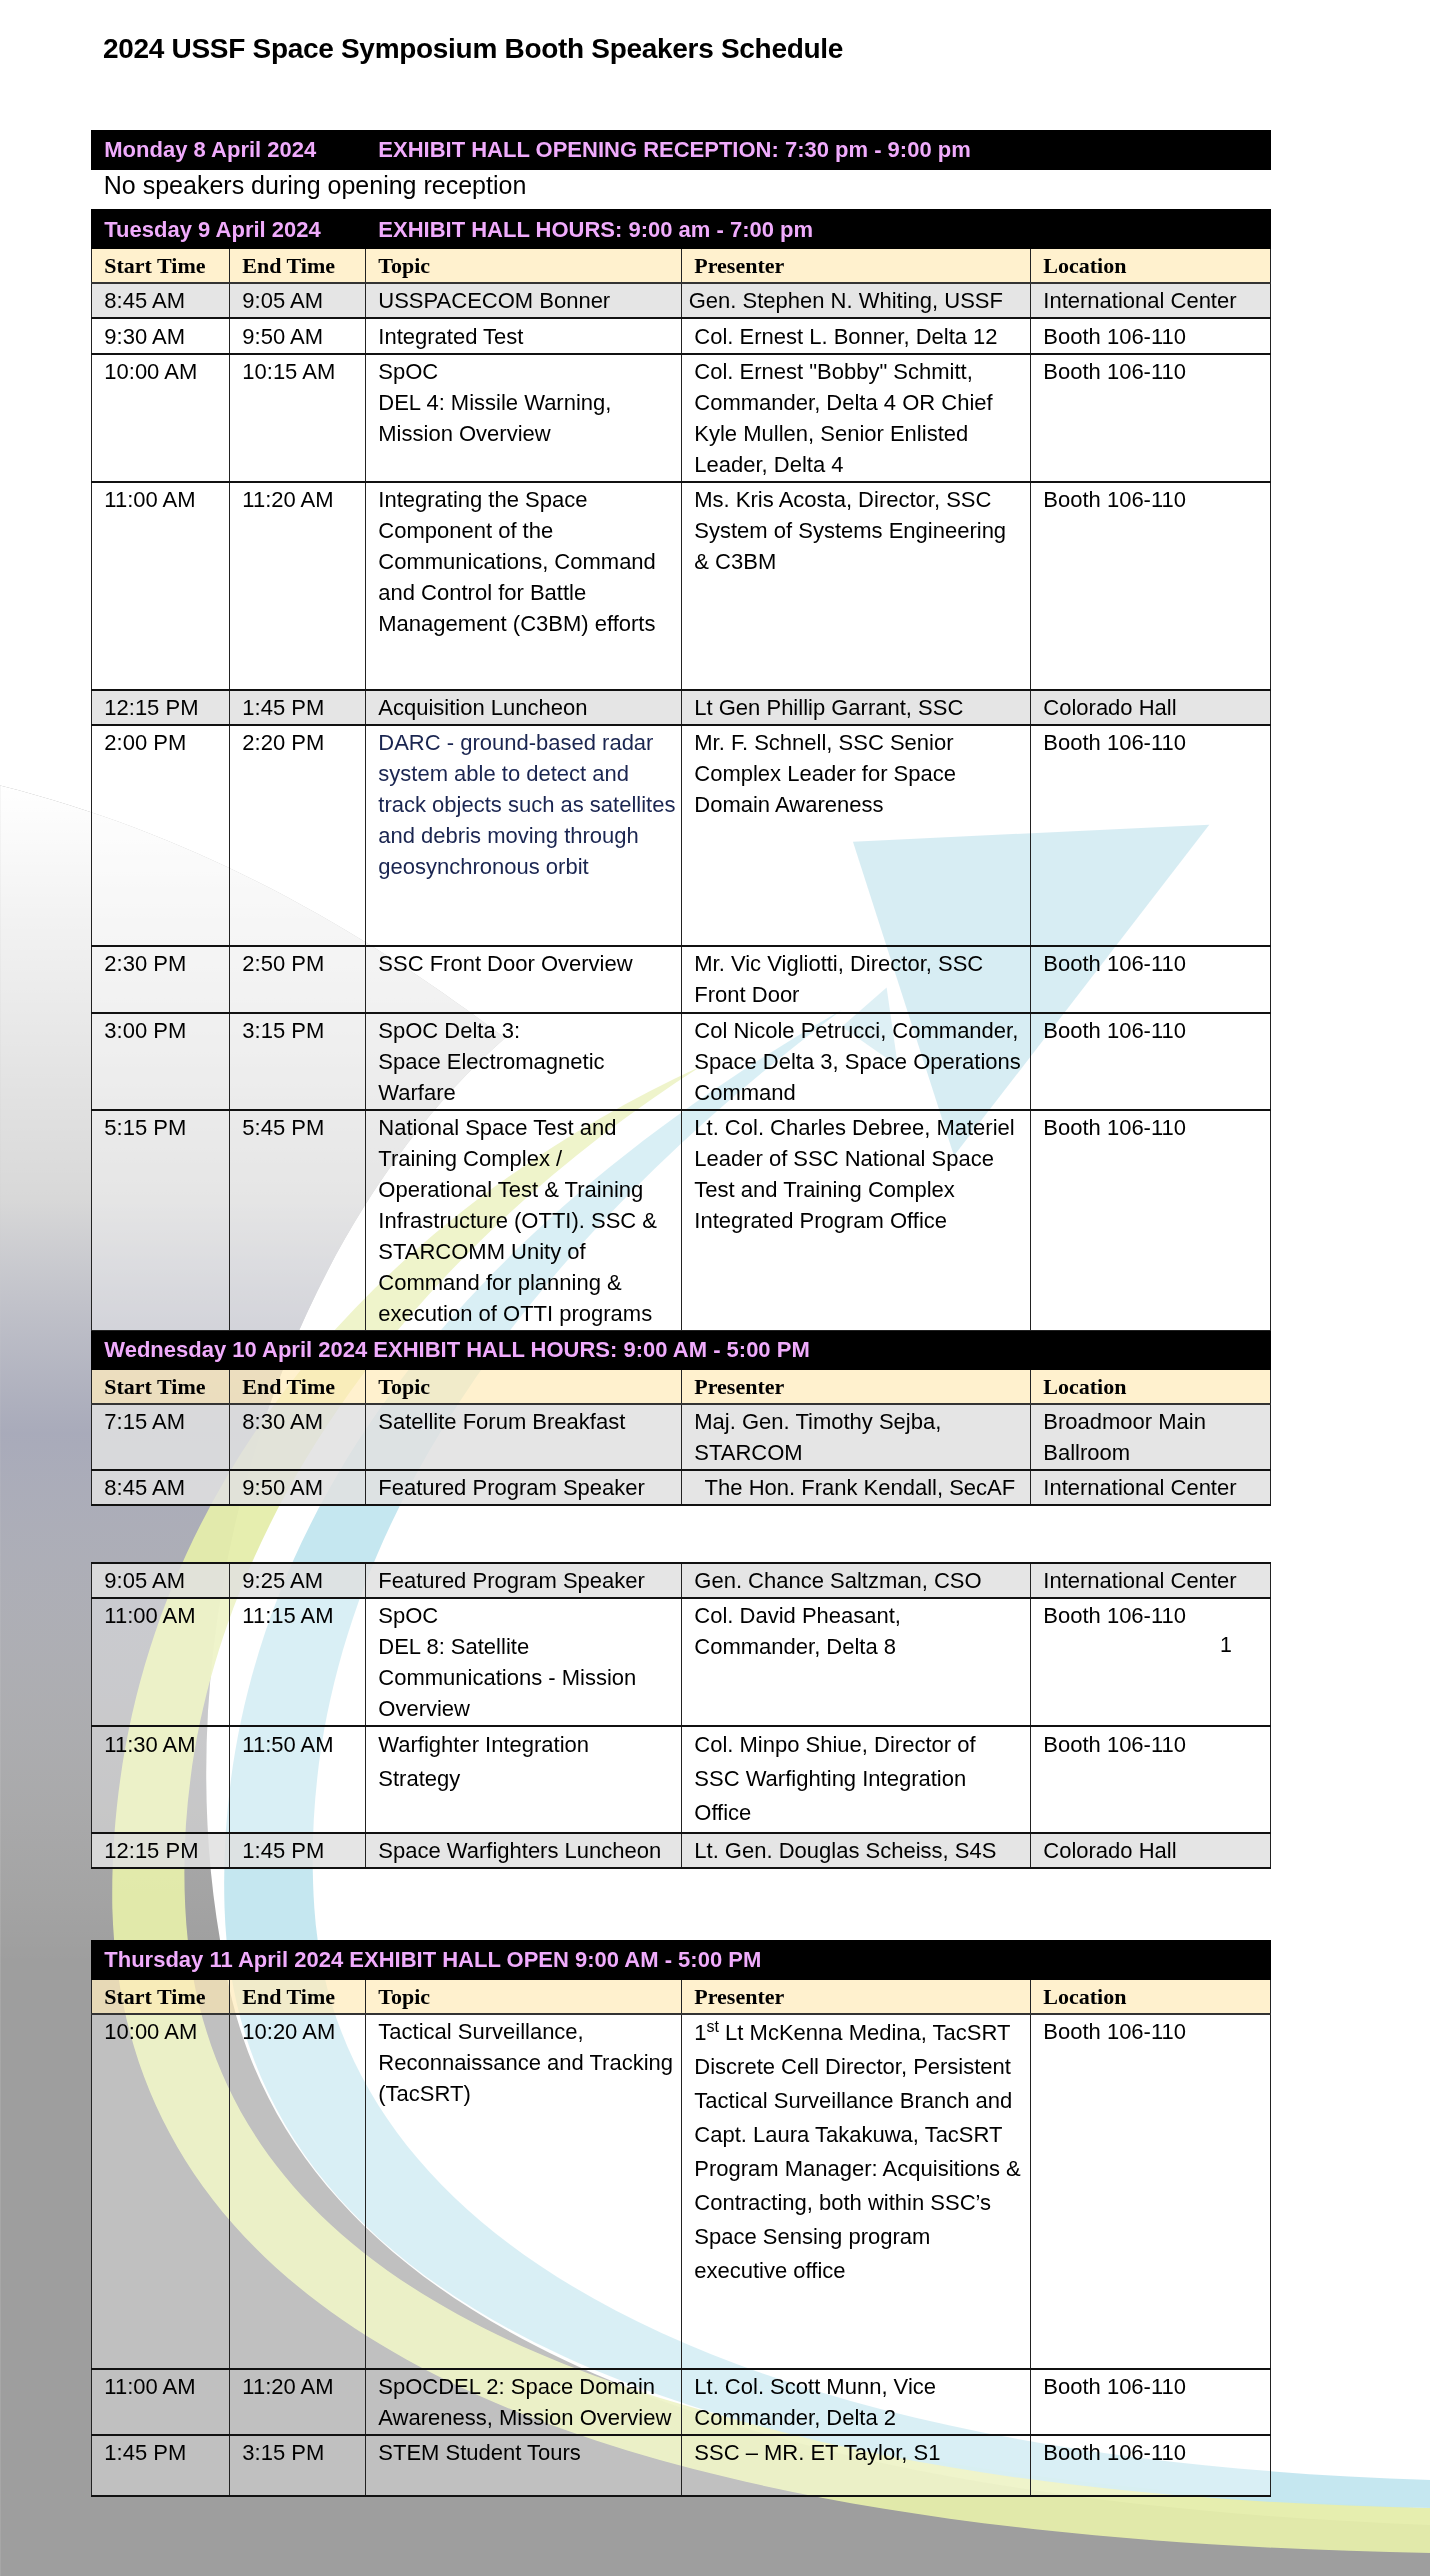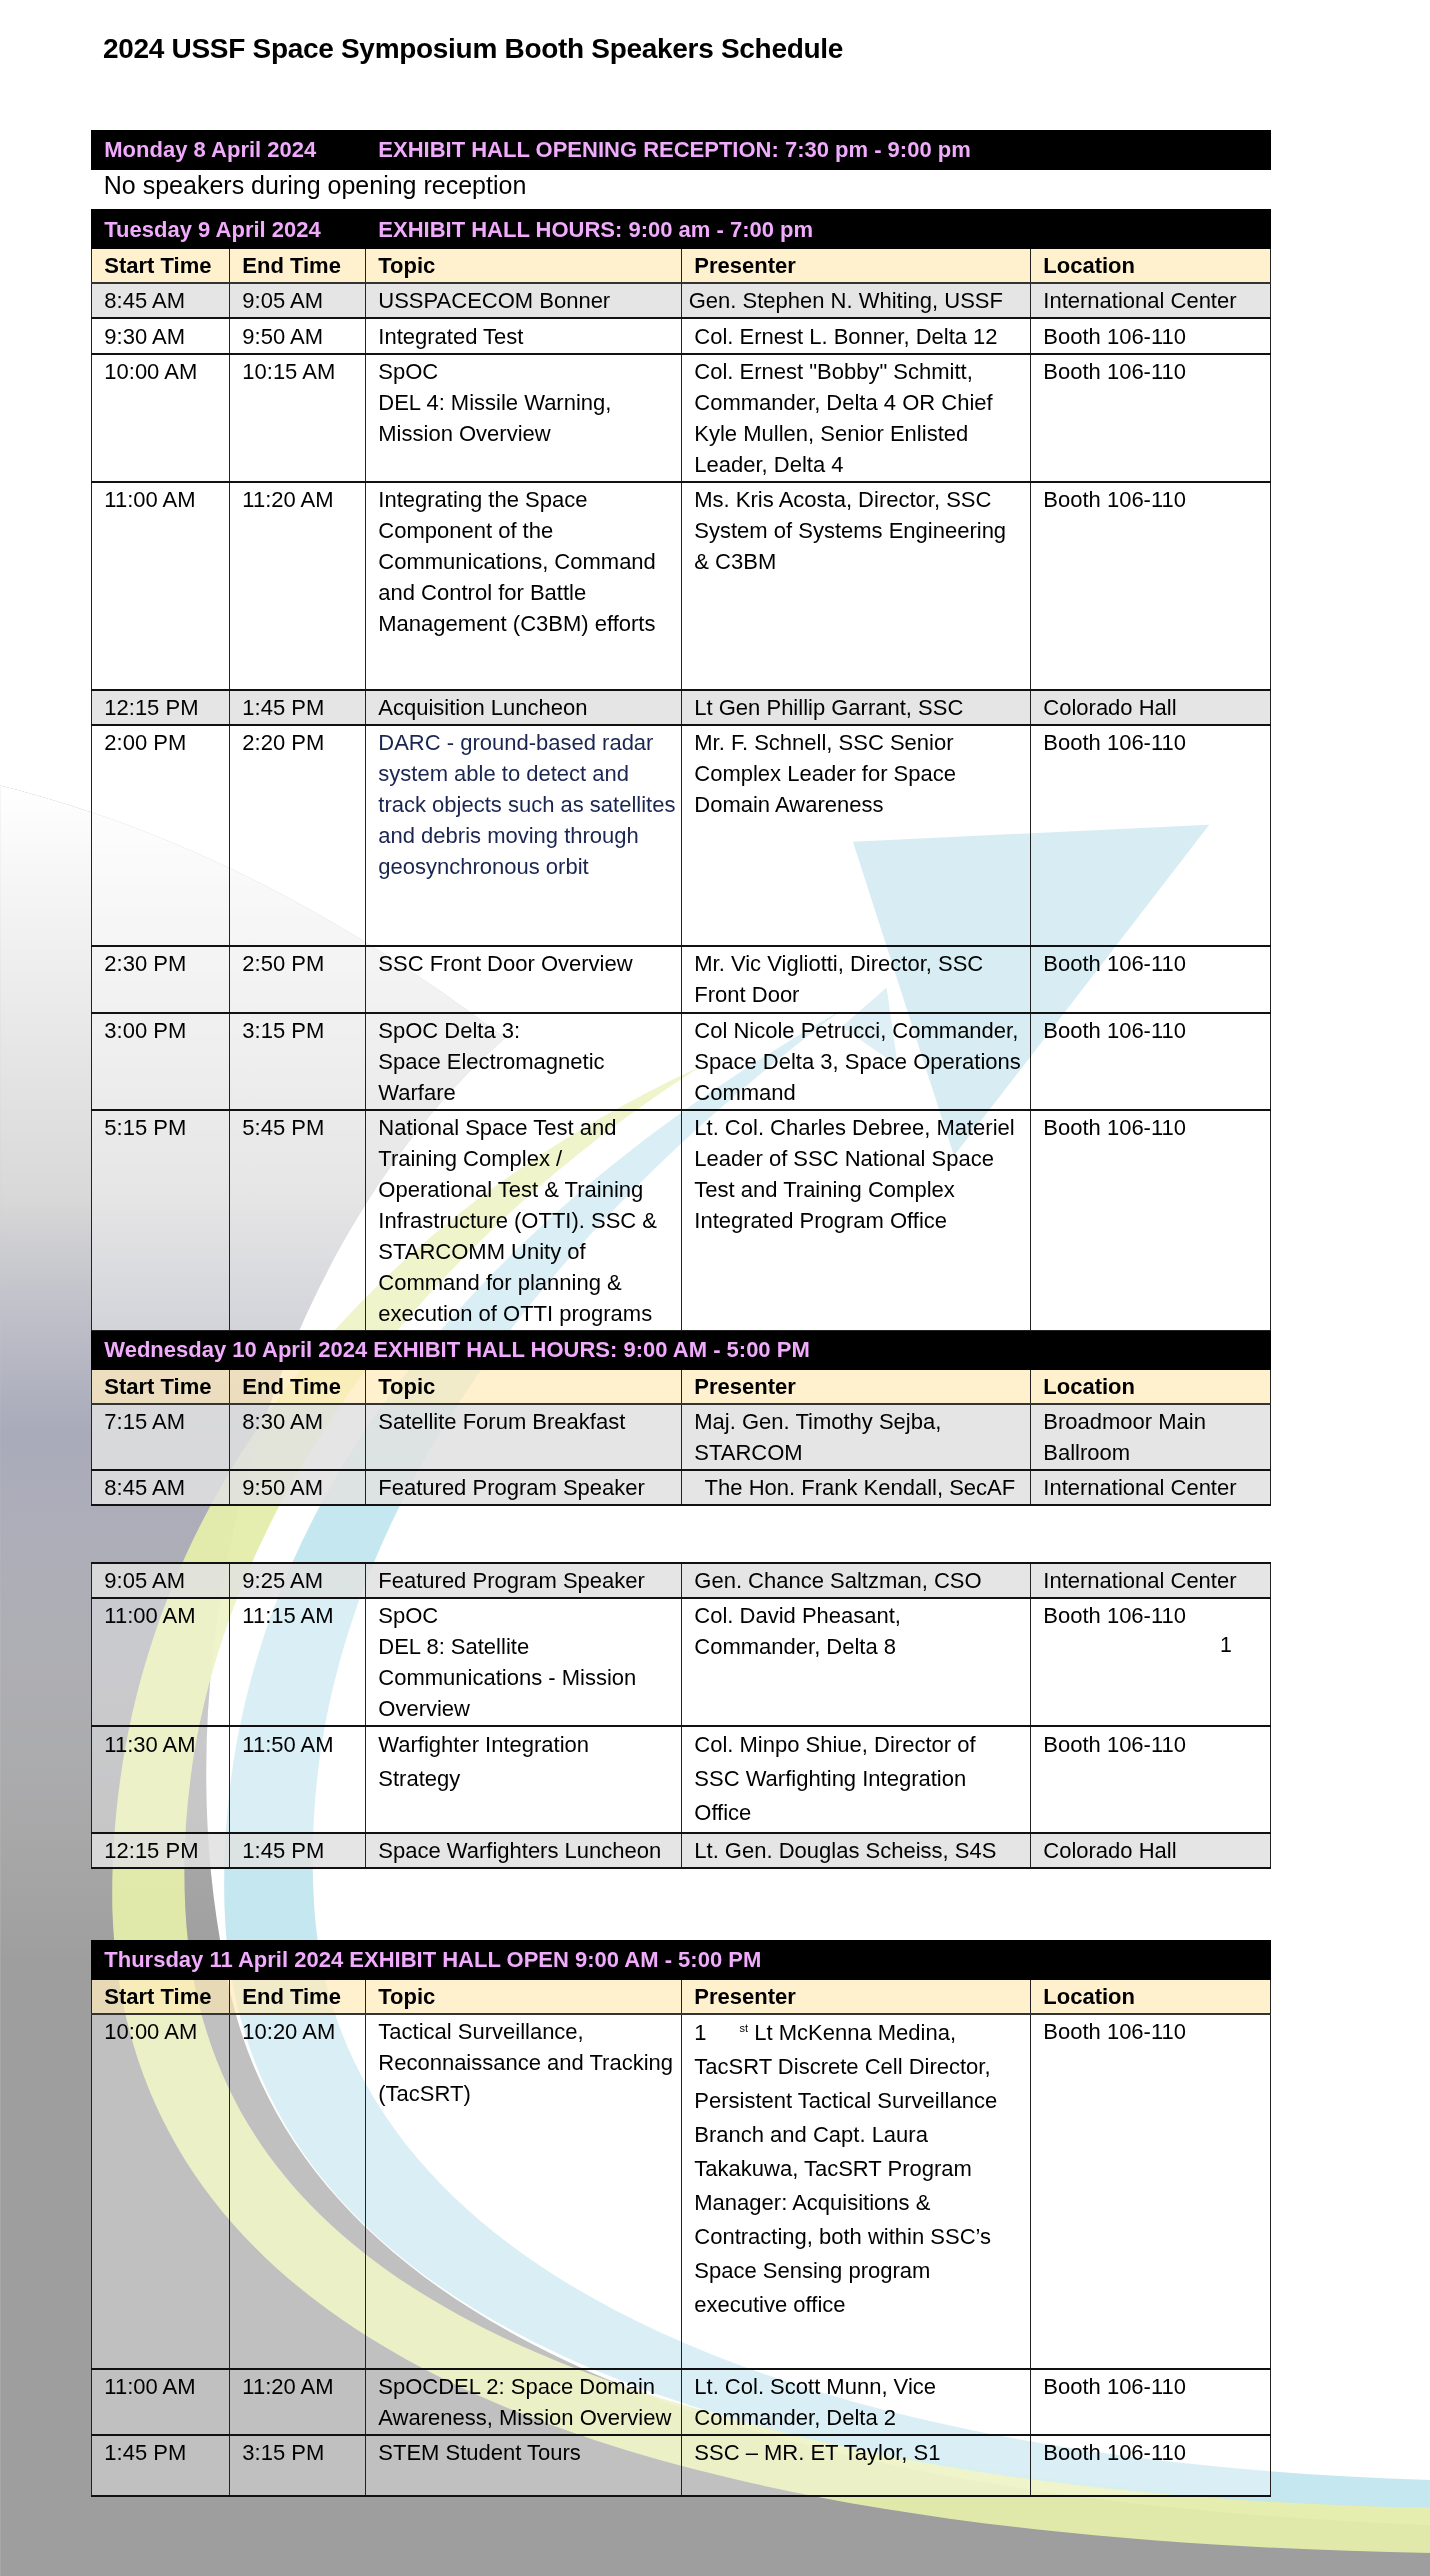--- a/index.html
+++ b/index.html
@@ -31,29 +31,30 @@
   }
   .tbl tr.row td { border-top: 2.8px solid #111; }
   .tbl tr.day td {
     background: #000; color: #f0abfc; font-weight: bold;
     border: 1.1px solid #000; padding-top: 3.4px; padding-bottom: 3.4px;
   }
   .tbl tr.day td.sep { border-left: 0.6px solid #333; }
   .tbl tr.hdr td {
     background: rgba(255, 236, 190, 0.75); font-weight: bold;
     border-bottom: 2.8px solid #333;
+    font-family: Liberation Serif, serif;
   }
   .tbl tr.shade td { background: rgba(225, 225, 225, 0.85); }
   .tbl tr.plain td { background: rgba(255,255,255,0.35); }
   .tbl tr.note td {
     border: none; background: transparent; font-size: 25px; padding-top: 0; padding-bottom: 4.5px;
   }
   .navy { color: #1a2550; }
   .pre { white-space: pre-line; }
-  sup { font-size: 11px; line-height: 0; vertical-align: super; margin-left: 33px; }
+  sup { font-size: 16px; line-height: 0; vertical-align: super; }
   .pagenum {
     position: absolute; left: 1220px; top: 1633px; font-size: 21.3px;
   }
 </style>
 </head>
 <body>
 
 <svg class="bg" viewBox="0 0 2550 4591" xmlns="http://www.w3.org/2000/svg">
 
   <path d="M0 1400 C 400 1500, 700 1700, 900 1850 C 500 2200, 280 2900, 400 3500 C 500 4100, 1200 4450, 2550 4500 L 2550 4591 L 0 4591 Z" fill="#999" opacity="0.95"></path>

